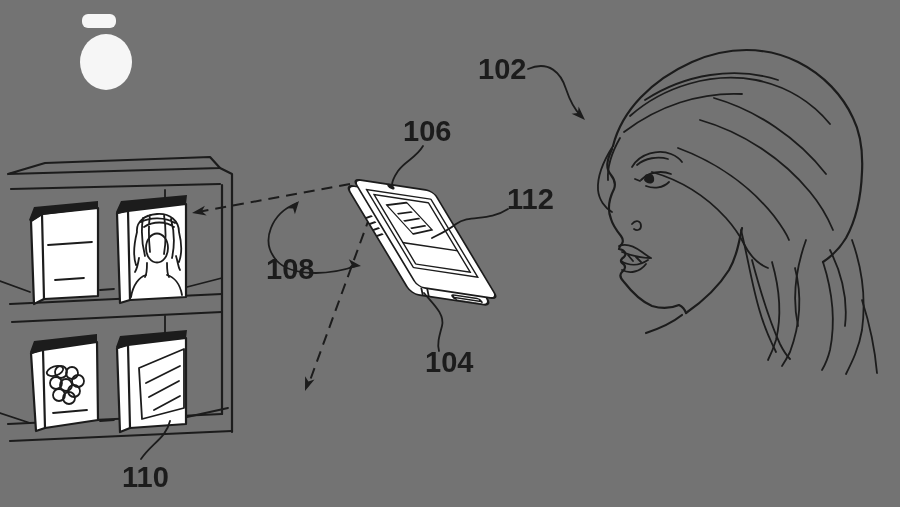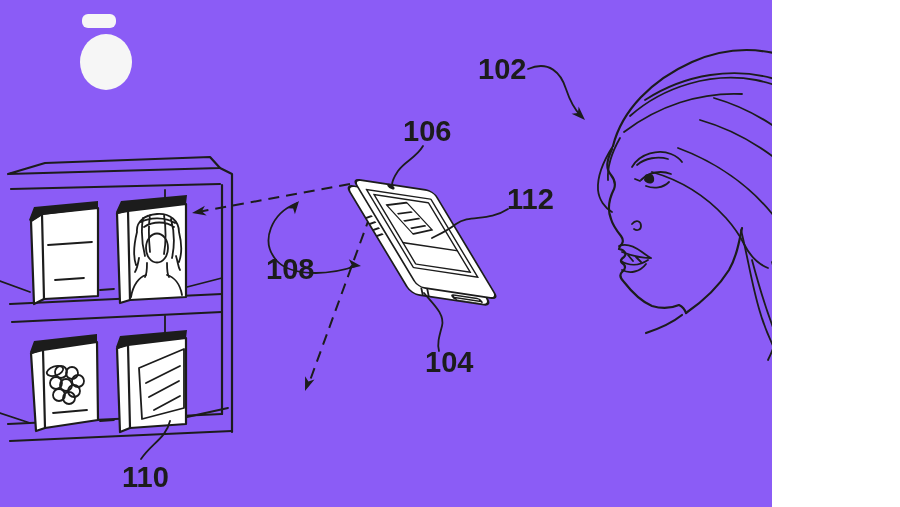--- a/index.html
+++ b/index.html
@@ -1,16 +1,16 @@
 <!DOCTYPE html>
 <html><head>
 <meta charset="utf-8">
 <style>
   html,body{margin:0;padding:0;background:#ffffff;}
-  .stage{position:relative;width:772px;height:507px;background:#8b5cf6;overflow:hidden;
+  .stage{position:relative;width:900px;height:507px;background:#737373;overflow:hidden;
          font-family:"Liberation Sans", sans-serif;}
   svg{display:block;}
   .ln{fill:none;stroke:#1c1c1c;stroke-width:2.2;stroke-linecap:round;stroke-linejoin:round;}
   .lnthin{fill:none;stroke:#1c1c1c;stroke-width:1.8;stroke-linecap:round;stroke-linejoin:round;}
   .paper{fill:#ffffff;stroke:#1c1c1c;stroke-width:2.2;stroke-linejoin:round;}
   .inkfill{fill:#1c1c1c;stroke:none;}
   .dash{fill:none;stroke:#1c1c1c;stroke-width:2;stroke-dasharray:11 7;stroke-linecap:butt;}
   .ref{font-family:"Liberation Sans", sans-serif;font-size:29px;font-weight:bold;fill:#1c1c1c;}
   .whitehatch{stroke:#ffffff;stroke-width:1.3;fill:none;}
   .ghost{fill:#f6f6f6;stroke:none;}

